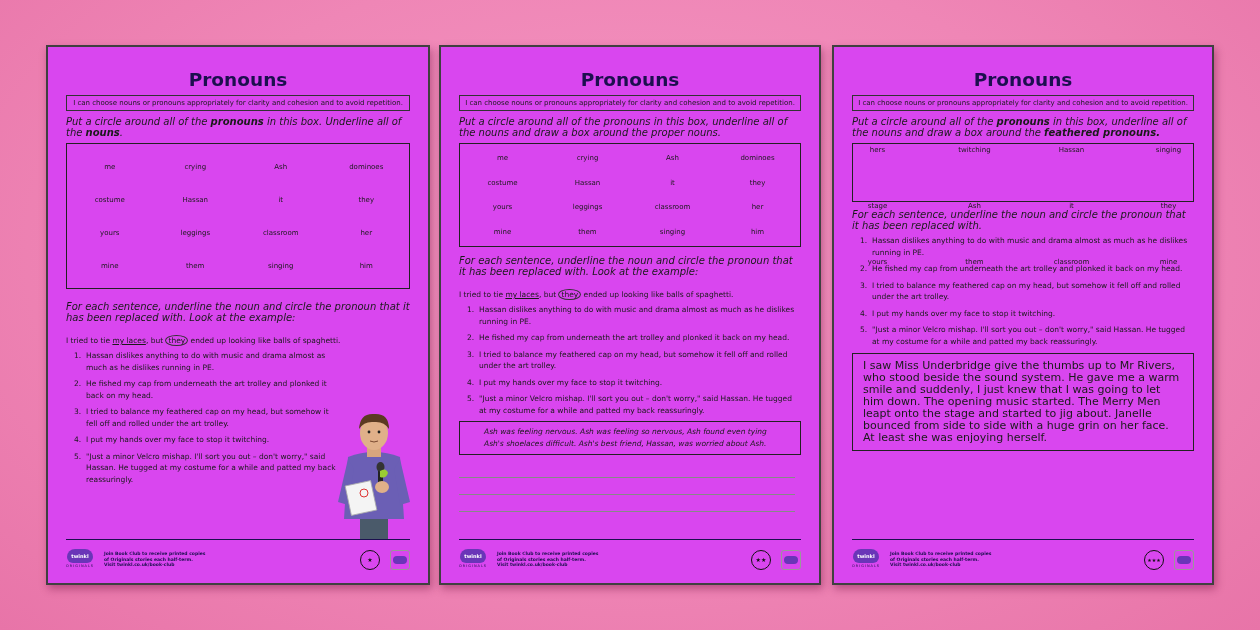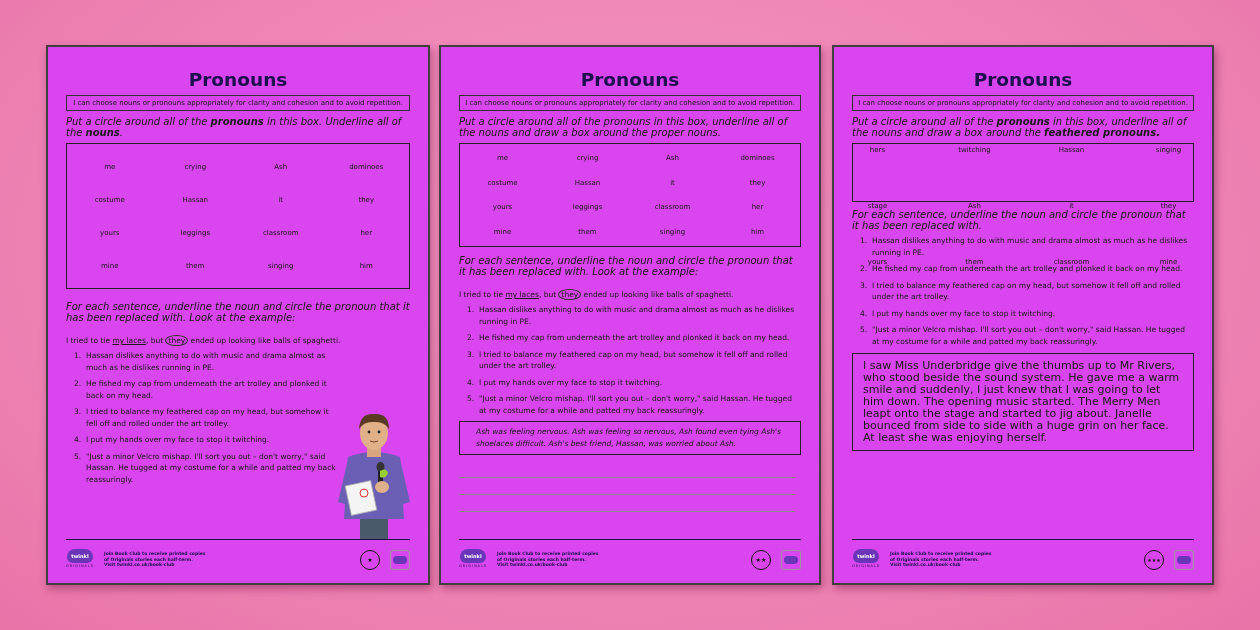--- a/index.html
+++ b/index.html
@@ -90,21 +90,21 @@
     }
     ol.sentences li .num { width: 12px; flex-shrink: 0; }
     ol.sentences li .txt { flex: 1; }
 
     .answer-box {
       border: 1.2px solid #222;
       margin-top: 4px;
       font-size: 7.5px;
       font-style: italic;
       line-height: 12px;
-      padding: 4px 16px;
+      padding: 4px 24px;
     }
     .extract-box {
       border: 1.2px solid #222;
       margin-top: 6px;
       font-size: 11px;
       line-height: 12px;
       padding: 6px 10px;
     }
     .write-line {
       border-bottom: 1px solid #888;

